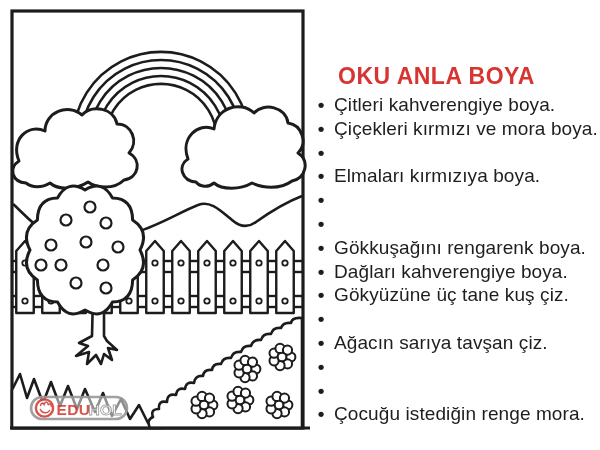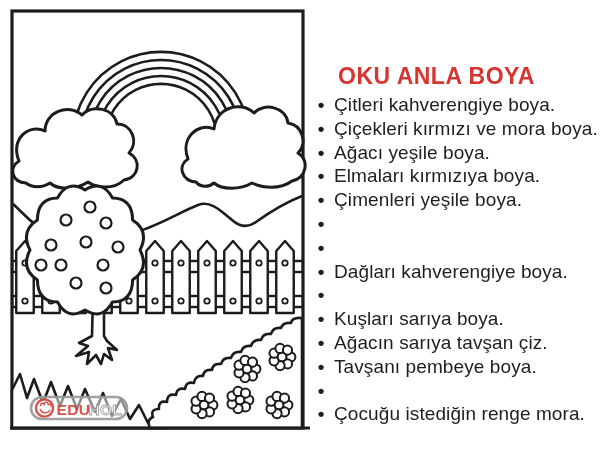--- a/index.html
+++ b/index.html
@@ -152,54 +152,52 @@
     <div class="ws-row">
       <span class="ws-bullet">•</span>
       <span class="ws-text">Çitleri kahverengiye boya.</span>
     </div>
     <div class="ws-row">
       <span class="ws-bullet">•</span>
       <span class="ws-text">Çiçekleri kırmızı ve mora boya.</span>
     </div>
     <div class="ws-row">
       <span class="ws-bullet">•</span>
-      <span class="ws-text">Ağacı yeşile boya.</span>
     </div>
     <div class="ws-row">
       <span class="ws-bullet">•</span>
       <span class="ws-text">Elmaları kırmızıya boya.</span>
     </div>
     <div class="ws-row">
       <span class="ws-bullet">•</span>
-      <span class="ws-text">Çimenleri yeşile boya.</span>
-    </div>
-    <div class="ws-row">
-      <span class="ws-bullet">•</span>
-    </div>
-    <div class="ws-row">
-      <span class="ws-bullet">•</span>
+    </div>
+    <div class="ws-row">
+      <span class="ws-bullet">•</span>
+    </div>
+    <div class="ws-row">
+      <span class="ws-bullet">•</span>
+      <span class="ws-text">Gökkuşağını rengarenk boya.</span>
     </div>
     <div class="ws-row">
       <span class="ws-bullet">•</span>
       <span class="ws-text">Dağları kahverengiye boya.</span>
     </div>
     <div class="ws-row">
       <span class="ws-bullet">•</span>
-    </div>
-    <div class="ws-row">
-      <span class="ws-bullet">•</span>
-      <span class="ws-text">Kuşları sarıya boya.</span>
+      <span class="ws-text">Gökyüzüne üç tane kuş çiz.</span>
+    </div>
+    <div class="ws-row">
+      <span class="ws-bullet">•</span>
     </div>
     <div class="ws-row">
       <span class="ws-bullet">•</span>
       <span class="ws-text">Ağacın sarıya tavşan çiz.</span>
     </div>
     <div class="ws-row">
       <span class="ws-bullet">•</span>
-      <span class="ws-text">Tavşanı pembeye boya.</span>
     </div>
     <div class="ws-row">
       <span class="ws-bullet">•</span>
     </div>
     <div class="ws-row">
       <span class="ws-bullet">•</span>
       <span class="ws-text">Çocuğu istediğin renge mora.</span>
     </div>
   </div>
 </div>

